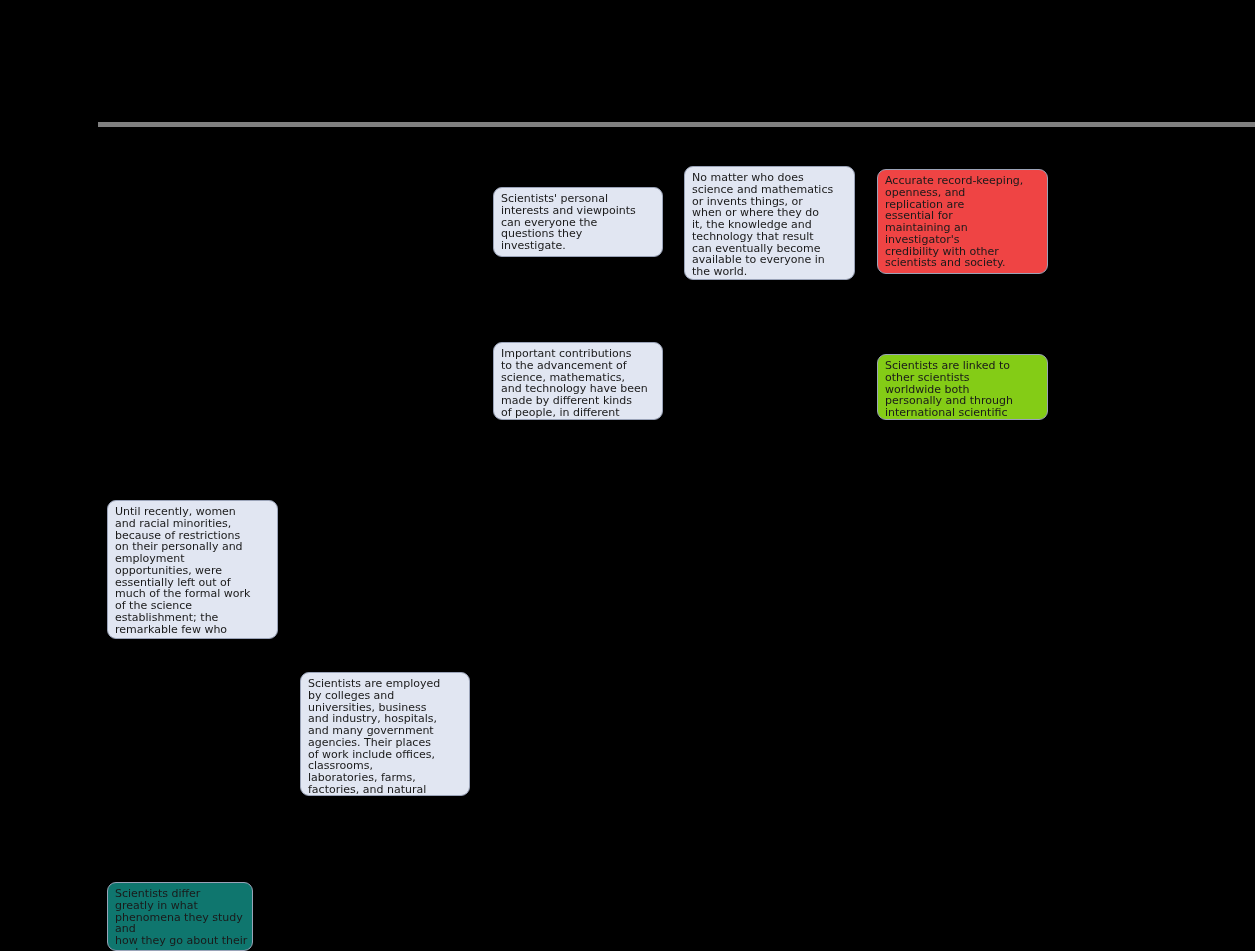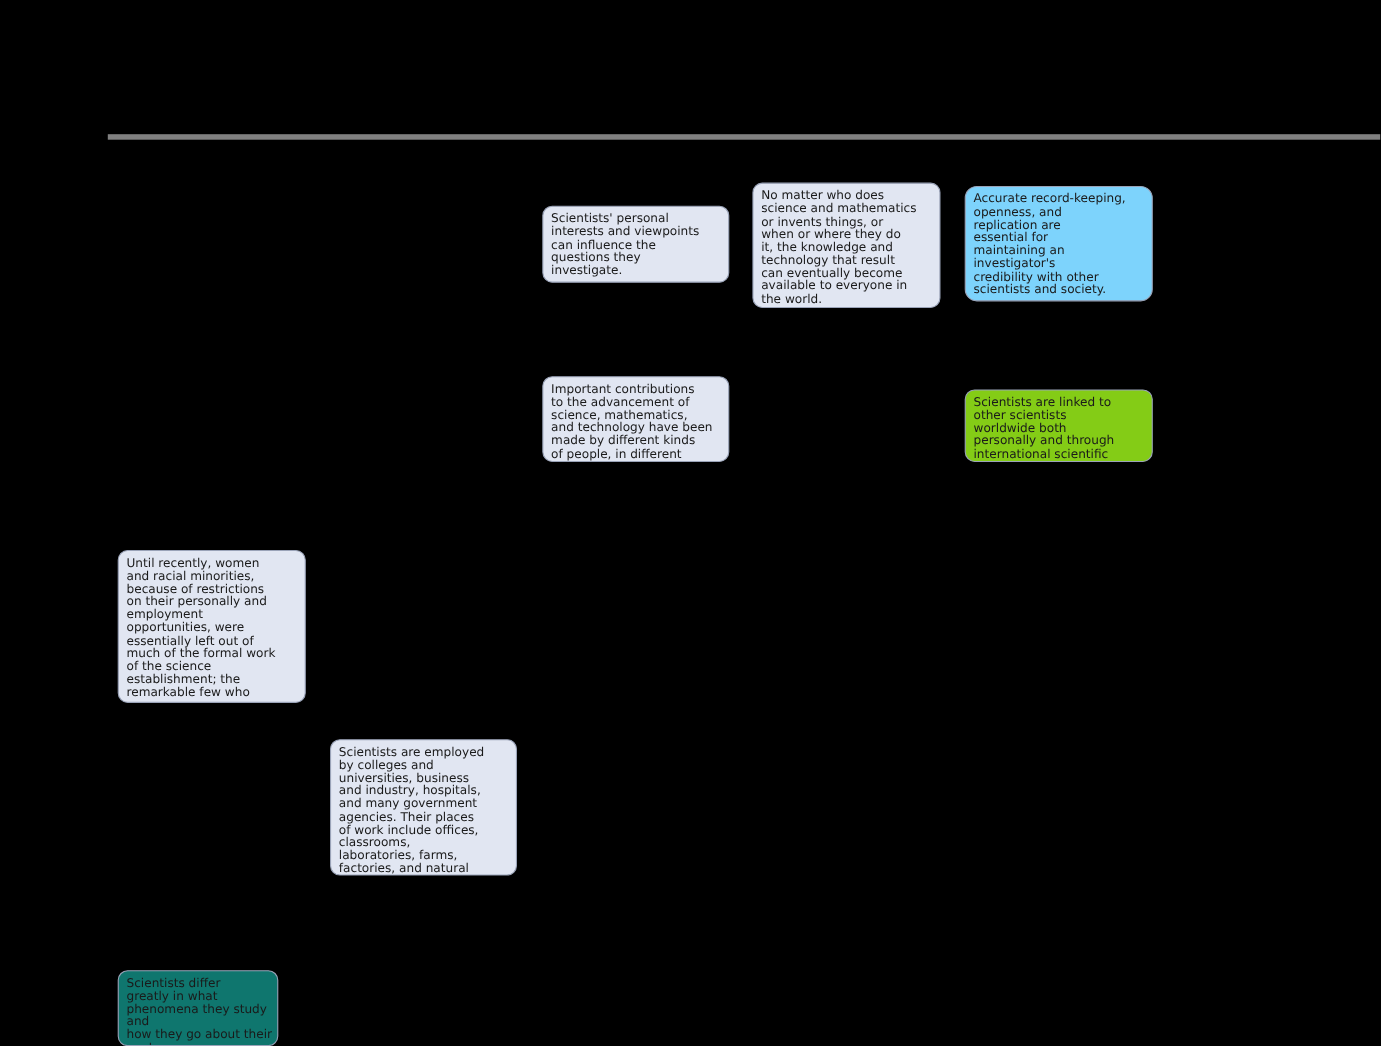--- a/index.html
+++ b/index.html
@@ -51,33 +51,33 @@
 </head>
 <body style="background: rgb(0, 0, 0); width: 1255px; height: 951px;">
 
 <div id="canvas" style="background: rgb(0, 0, 0);">
 
   <div class="divider" style="left: 98px; top: 122px; width: 1157px; height: 5px; background: rgb(128, 128, 128);"></div>
 
   <div id="notes-layer">
       <div class="note" style="left: 493px; top: 187px; width: 170px; height: 70px; background: rgb(225, 230, 242); border-color: rgb(154, 163, 184); color: rgb(26, 26, 26);">Scientists' personal
 interests and viewpoints
-can influence the
+can everyone the
 questions they
 investigate.</div>
       <div class="note" style="left: 684px; top: 166px; width: 171px; height: 114px; background: rgb(225, 230, 242); border-color: rgb(154, 163, 184); color: rgb(26, 26, 26);">No matter who does
 science and mathematics
 or invents things, or
 when or where they do
 it, the knowledge and
 technology that result
 can eventually become
 available to everyone in
 the world.</div>
-      <div class="note" style="left: 877px; top: 169px; width: 171px; height: 105px; background: #7dd3fc; border-color: rgb(154, 163, 184); color: rgb(26, 26, 26); border-radius: 11px;">Accurate record-keeping,
+      <div class="note" style="left: 877px; top: 169px; width: 171px; height: 105px; background: #ef4444; border-color: rgb(154, 163, 184); color: rgb(26, 26, 26);">Accurate record-keeping,
 openness, and
 replication are
 essential for
 maintaining an
 investigator's
 credibility with other
 scientists and society.</div>
       <div class="note" style="left: 493px; top: 342px; width: 170px; height: 78px; background: rgb(225, 230, 242); border-color: rgb(154, 163, 184); color: rgb(26, 26, 26);">Important contributions
 to the advancement of
 science, mathematics,

